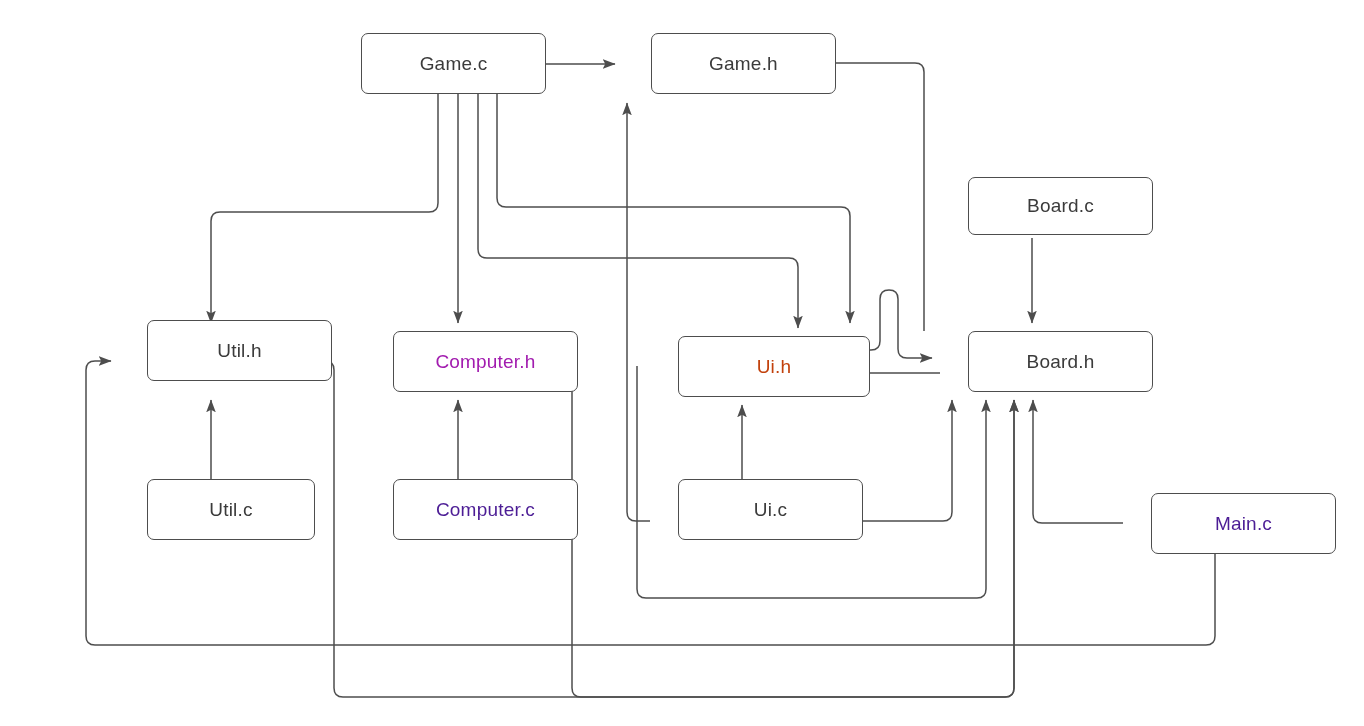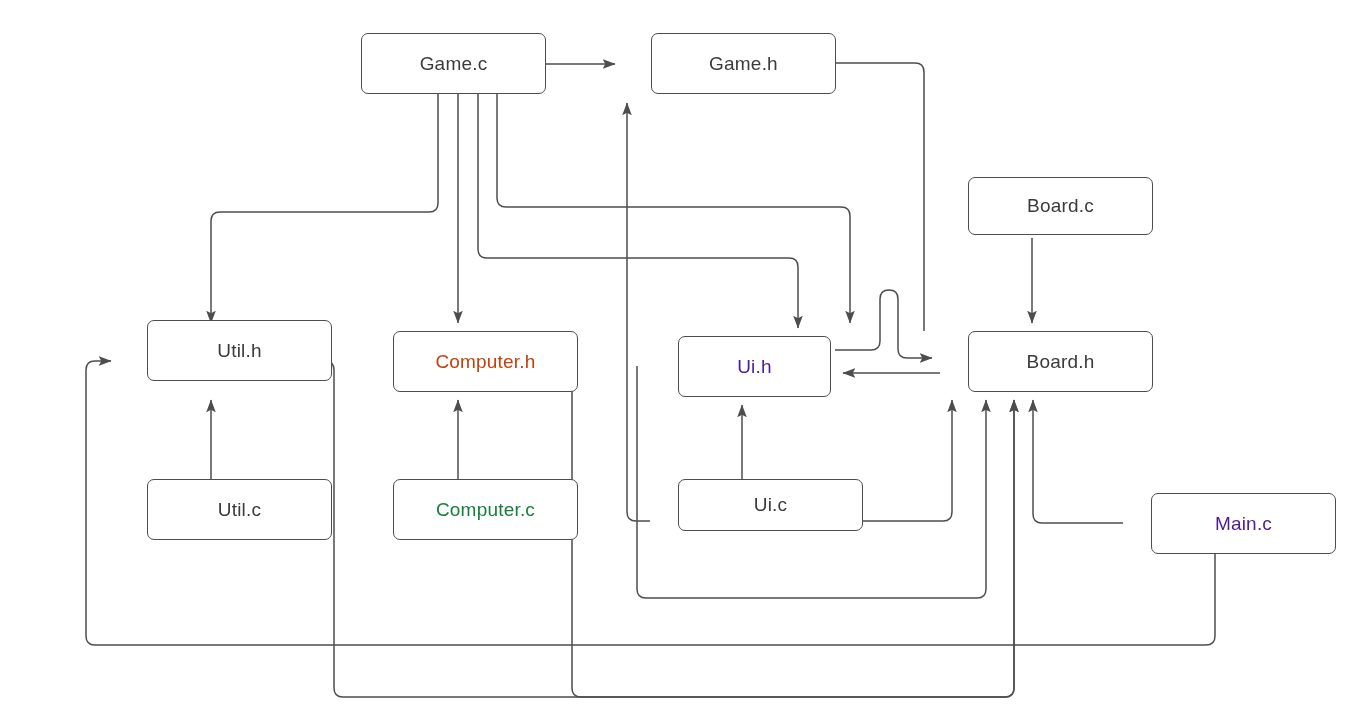--- a/index.html
+++ b/index.html
@@ -49,35 +49,35 @@
       </div>
       <div class="node" style="left: 623px; top: 33px; width: 185px; height: 61px; border-color: rgb(77, 77, 77); background: rgb(255, 255, 255); color: rgb(59, 59, 59);">
         <span>Game.h</span>
       </div>
       <div class="node" style="left: 940px; top: 177px; width: 185px; height: 58px; border-color: rgb(77, 77, 77); background: rgb(255, 255, 255); color: rgb(59, 59, 59);">
         <span>Board.c</span>
       </div>
       <div class="node" style="left: 119px; top: 320px; width: 185px; height: 61px; border-color: rgb(77, 77, 77); background: rgb(255, 255, 255); color: rgb(59, 59, 59);">
         <span>Util.h</span>
       </div>
-      <div class="node" style="left: 365px; top: 331px; width: 185px; height: 61px; border-color: rgb(77, 77, 77); background: rgb(255, 255, 255); color: #c2410c;">
+      <div class="node" style="left: 365px; top: 331px; width: 185px; height: 61px; border-color: rgb(77, 77, 77); background: rgb(255, 255, 255); color: #a21caf;">
         <span>Computer.h</span>
       </div>
-      <div class="node" style="left: 650px; top: 336px; width: 153px; height: 61px; border-color: rgb(77, 77, 77); background: rgb(255, 255, 255); color: #4c1d95;">
+      <div class="node" style="left: 650px; top: 336px; width: 192px; height: 61px; border-color: rgb(77, 77, 77); background: rgb(255, 255, 255); color: #c2410c;">
         <span>Ui.h</span>
       </div>
       <div class="node" style="left: 940px; top: 331px; width: 185px; height: 61px; border-color: rgb(77, 77, 77); background: rgb(255, 255, 255); color: rgb(59, 59, 59); align-items: center;">
         <span>Board.h</span>
       </div>
-      <div class="node" style="left: 119px; top: 479px; width: 185px; height: 61px; border-color: rgb(77, 77, 77); background: rgb(255, 255, 255); color: rgb(59, 59, 59);">
+      <div class="node" style="left: 119px; top: 479px; width: 168px; height: 61px; border-color: rgb(77, 77, 77); background: rgb(255, 255, 255); color: rgb(59, 59, 59);">
         <span>Util.c</span>
       </div>
-      <div class="node" style="left: 365px; top: 479px; width: 185px; height: 61px; border-color: rgb(77, 77, 77); background: rgb(255, 255, 255); color: #15803d;">
+      <div class="node" style="left: 365px; top: 479px; width: 185px; height: 61px; border-color: rgb(77, 77, 77); background: rgb(255, 255, 255); color: #4c1d95;">
         <span>Computer.c</span>
       </div>
-      <div class="node" style="left: 650px; top: 479px; width: 185px; height: 52px; border-color: rgb(77, 77, 77); background: rgb(255, 255, 255); color: rgb(59, 59, 59); text-align: right;">
+      <div class="node" style="left: 650px; top: 479px; width: 185px; height: 61px; border-color: rgb(77, 77, 77); background: rgb(255, 255, 255); color: rgb(59, 59, 59); text-align: right;">
         <span>Ui.c</span>
       </div>
       <div class="node" style="left: 1123px; top: 493px; width: 185px; height: 61px; border-color: rgb(77, 77, 77); background: rgb(255, 255, 255); color: #4c1d95;">
         <span>Main.c</span>
       </div>
     </div>
 </div>
 
 </body></html>

